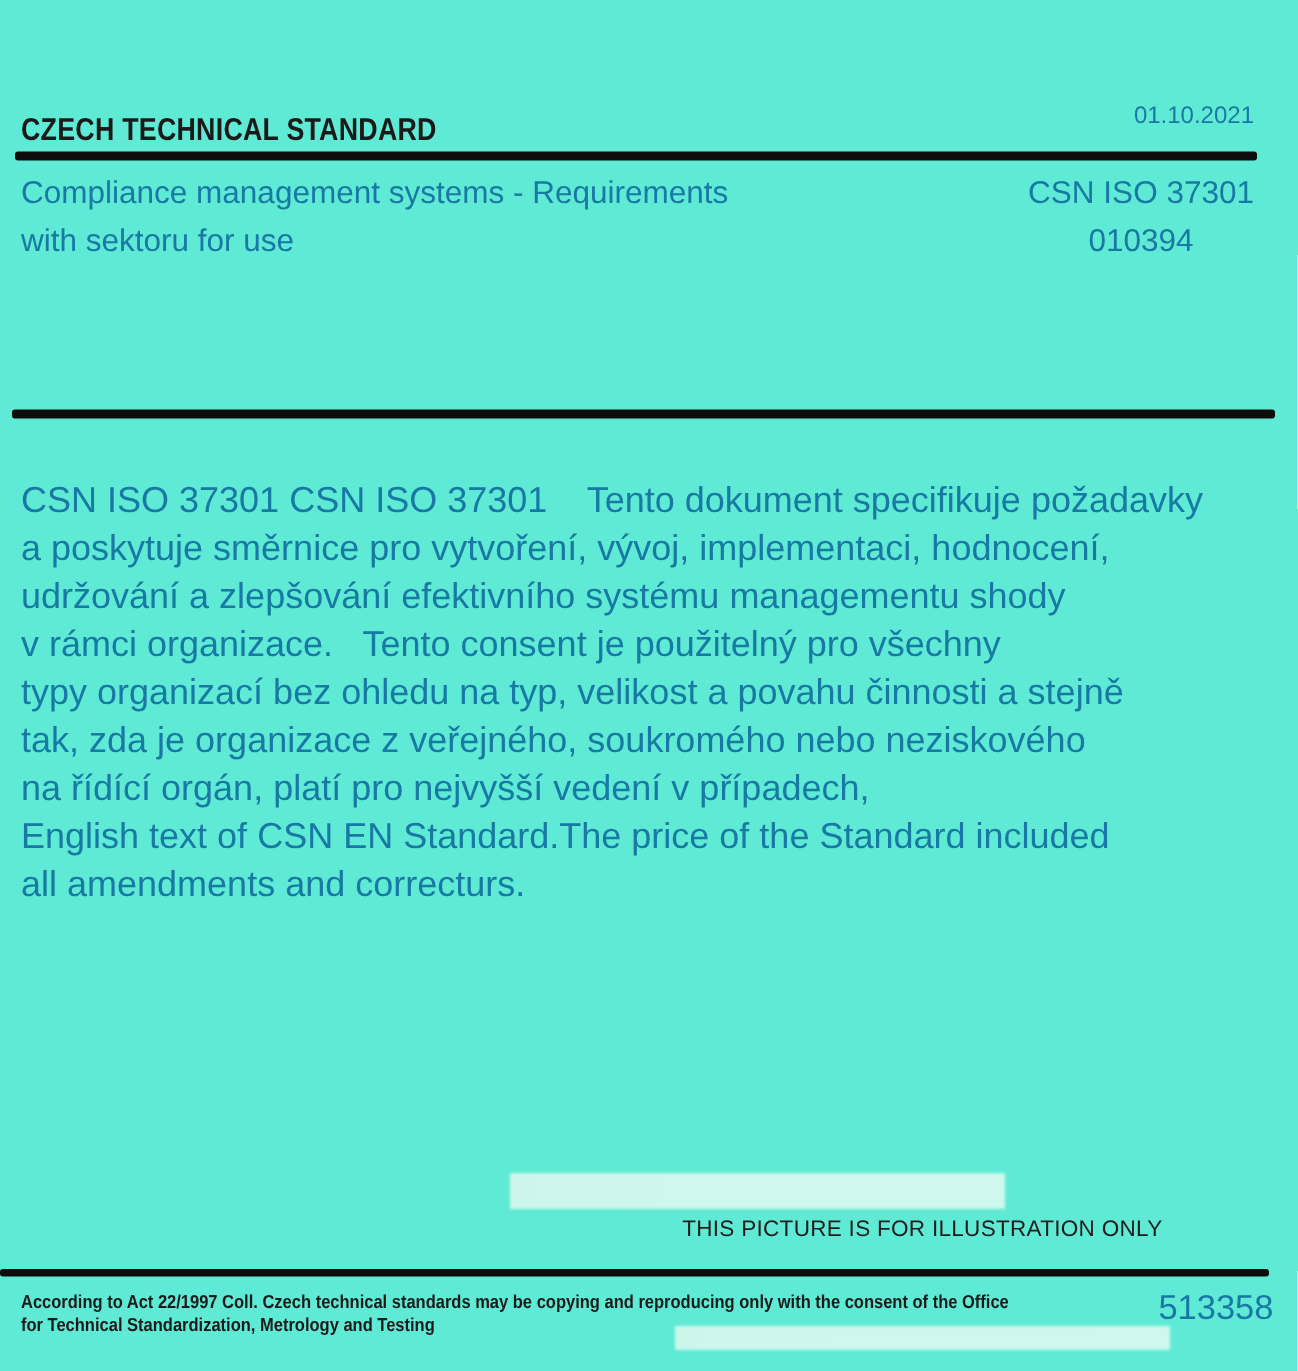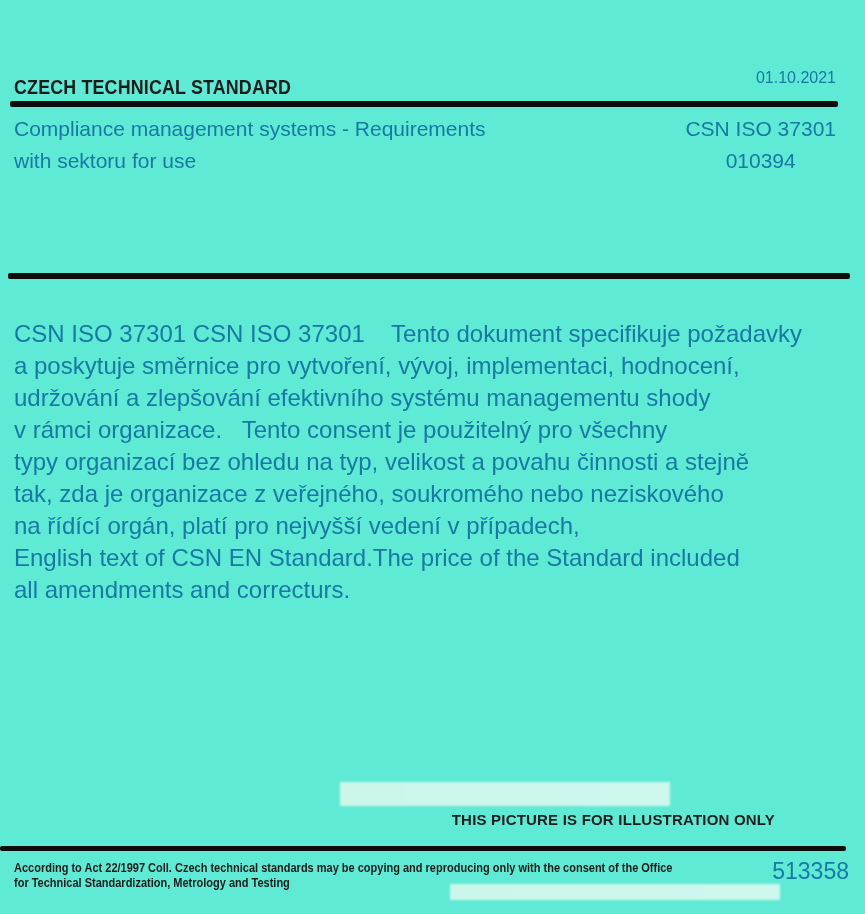--- a/index.html
+++ b/index.html
@@ -44,21 +44,21 @@
     background:linear-gradient(90deg, #fdfcf6, #fefdfa);
     opacity:0.7; filter:blur(1px);
   }
   .watermark-footer {
     position:absolute; left:450px; top:884px; width:330px; height:16px;
     background:linear-gradient(90deg, #fdfcf6, #fefdfa);
     opacity:0.7; filter:blur(1px);
   }
   .illustration-note {
     position:absolute; right:90px; top:811px;
-    font-size:15px; font-weight:bold; color:#1d1d1d;
+    font-size:15px; font-weight:normal; color:#1d1d1d;
     letter-spacing:0.2px; white-space:nowrap;
   }
   .footer-notice {
     position:absolute; left:14px; top:861px;
     font-size:12.5px; font-weight:bold; color:var(--ink);
     line-height:14.5px;
     transform:scaleX(0.88); transform-origin:left top;
     white-space:nowrap;
   }
   .order-number {

